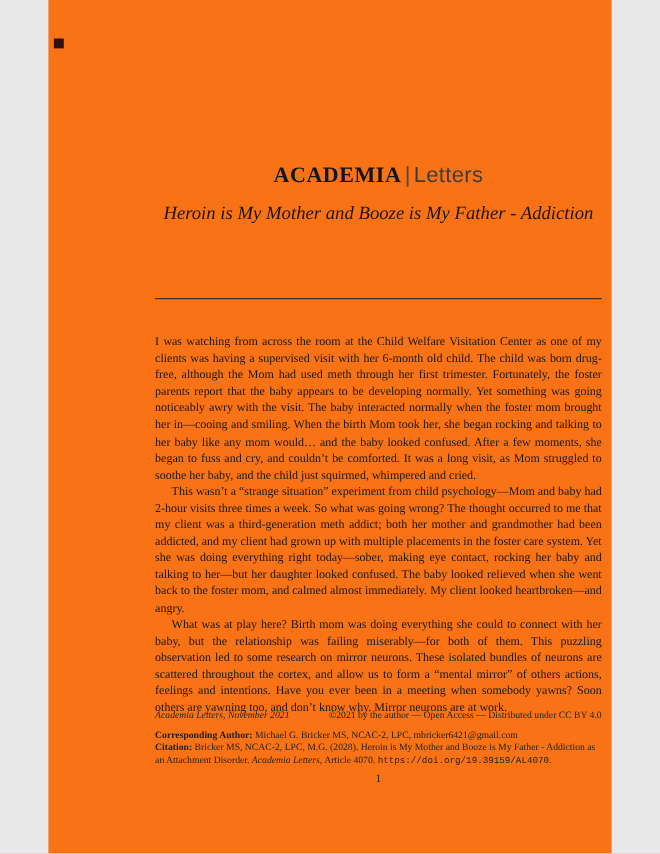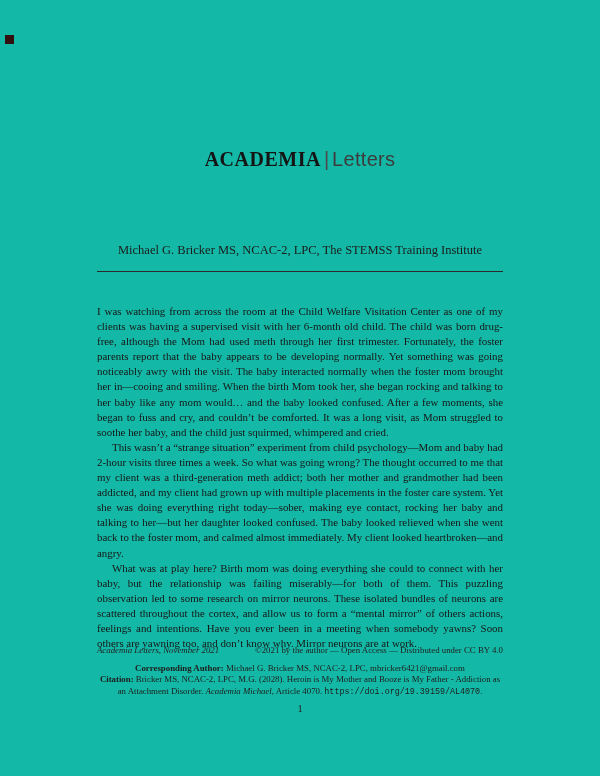--- a/index.html
+++ b/index.html
@@ -1,20 +1,20 @@
 <!DOCTYPE html>
 <html><head>
 <meta charset="utf-8">
 <style>
   html,body{margin:0;padding:0;background:#e8e8e8;}
   .page{
     position:relative;
-    width:600px;height:776px;
+    width:512px;height:776px;
     margin:0 auto;
-    background:#14b8a6;
+    background:#f97316;
     font-family:"Liberation Serif", serif;
     color:#1b1b1b;
     overflow:hidden;
   }
   .corner-mark{
     position:absolute;left:5px;top:35px;
     width:9px;height:9px;
     background:#331010;
   }
   .brand{
@@ -59,21 +59,21 @@
   .body-text p.noindent{text-indent:0;}
   .meta-line{
     position:absolute;top:645px;left:97px;width:406px;
     display:flex;justify-content:space-between;align-items:baseline;
     font-size:8.8px;color:#222;
   }
   .meta-journal{font-style:italic;}
   .contact-block{
     position:absolute;top:663px;left:97px;width:406px;
     font-size:8.8px;line-height:11.4px;color:#1d1d1d;
-    text-align:center;
+    text-align:left;
   }
   .contact-line b{font-weight:700;}
   .mono{
     font-family:"Liberation Mono", monospace;
     font-size:8.4px;
   }
   .page-number{
     position:absolute;top:703px;left:0;width:600px;
     text-align:center;font-size:10.5px;color:#222;
   }
@@ -83,23 +83,23 @@
 
 <div class="page">
 
   <div class="corner-mark"></div>
 
   <div class="brand">
     <span class="brand-academia">ACADEMIA</span><span class="brand-sep">|</span><span class="brand-letters">Letters</span>
   </div>
 
   <h1 class="title">
+    <span class="title-line">Heroin is My Mother and Booze is My Father - Addiction</span>
   </h1>
 
-  <div class="author">Michael G. Bricker MS, NCAC-2, LPC, The STEMSS Training Institute</div>
 
   <hr class="rule">
 
   <div class="body-text">
     <p class="noindent">I was watching from across the room at the Child Welfare Visitation Center as one of my clients was having a supervised visit with her 6-month old child. The child was born drug-free, although the Mom had used meth through her first trimester. Fortunately, the foster parents report that the baby appears to be developing normally. Yet something was going noticeably awry with the visit. The baby interacted normally when the foster mom brought her in—cooing and smiling. When the birth Mom took her, she began rocking and talking to her baby like any mom would… and the baby looked confused. After a few moments, she began to fuss and cry, and couldn’t be comforted. It was a long visit, as Mom struggled to soothe her baby, and the child just squirmed, whimpered and cried.</p>
     <p>This wasn’t a “strange situation” experiment from child psychology—Mom and baby had 2-hour visits three times a week. So what was going wrong? The thought occurred to me that my client was a third-generation meth addict; both her mother and grandmother had been addicted, and my client had grown up with multiple placements in the foster care system. Yet she was doing everything right today—sober, making eye contact, rocking her baby and talking to her—but her daughter looked confused. The baby looked relieved when she went back to the foster mom, and calmed almost immediately. My client looked heartbroken—and angry.</p>
     <p>What was at play here? Birth mom was doing everything she could to connect with her baby, but the relationship was failing miserably—for both of them. This puzzling observation led to some research on mirror neurons. These isolated bundles of neurons are scattered throughout the cortex, and allow us to form a “mental mirror” of others actions, feelings and intentions. Have you ever been in a meeting when somebody yawns? Soon others are yawning too, and don’t know why. Mirror neurons are at work.</p>
   </div>
 
   <div class="meta-line">
@@ -108,20 +108,20 @@
   </div>
 
   <div class="contact-block">
     <div class="contact-line">
       <b>Corresponding Author:</b>
       <span>Michael G. Bricker MS, NCAC-2, LPC, mbricker6421@gmail.com</span>
     </div>
     <div class="contact-line">
       <b>Citation:</b>
       <span>Bricker MS, NCAC-2, LPC, M.G. (2028). Heroin is My Mother and Booze is My Father - Addiction as an Attachment Disorder.</span>
-      <i>Academia Michael</i><span>, Article 4070.</span>
+      <i>Academia Letters</i><span>, Article 4070.</span>
       <span class="mono">https://doi.org/19.39159/AL4070</span><span>.</span>
     </div>
   </div>
 
   <div class="page-number">1</div>
 
 </div>
 
 </body></html>

